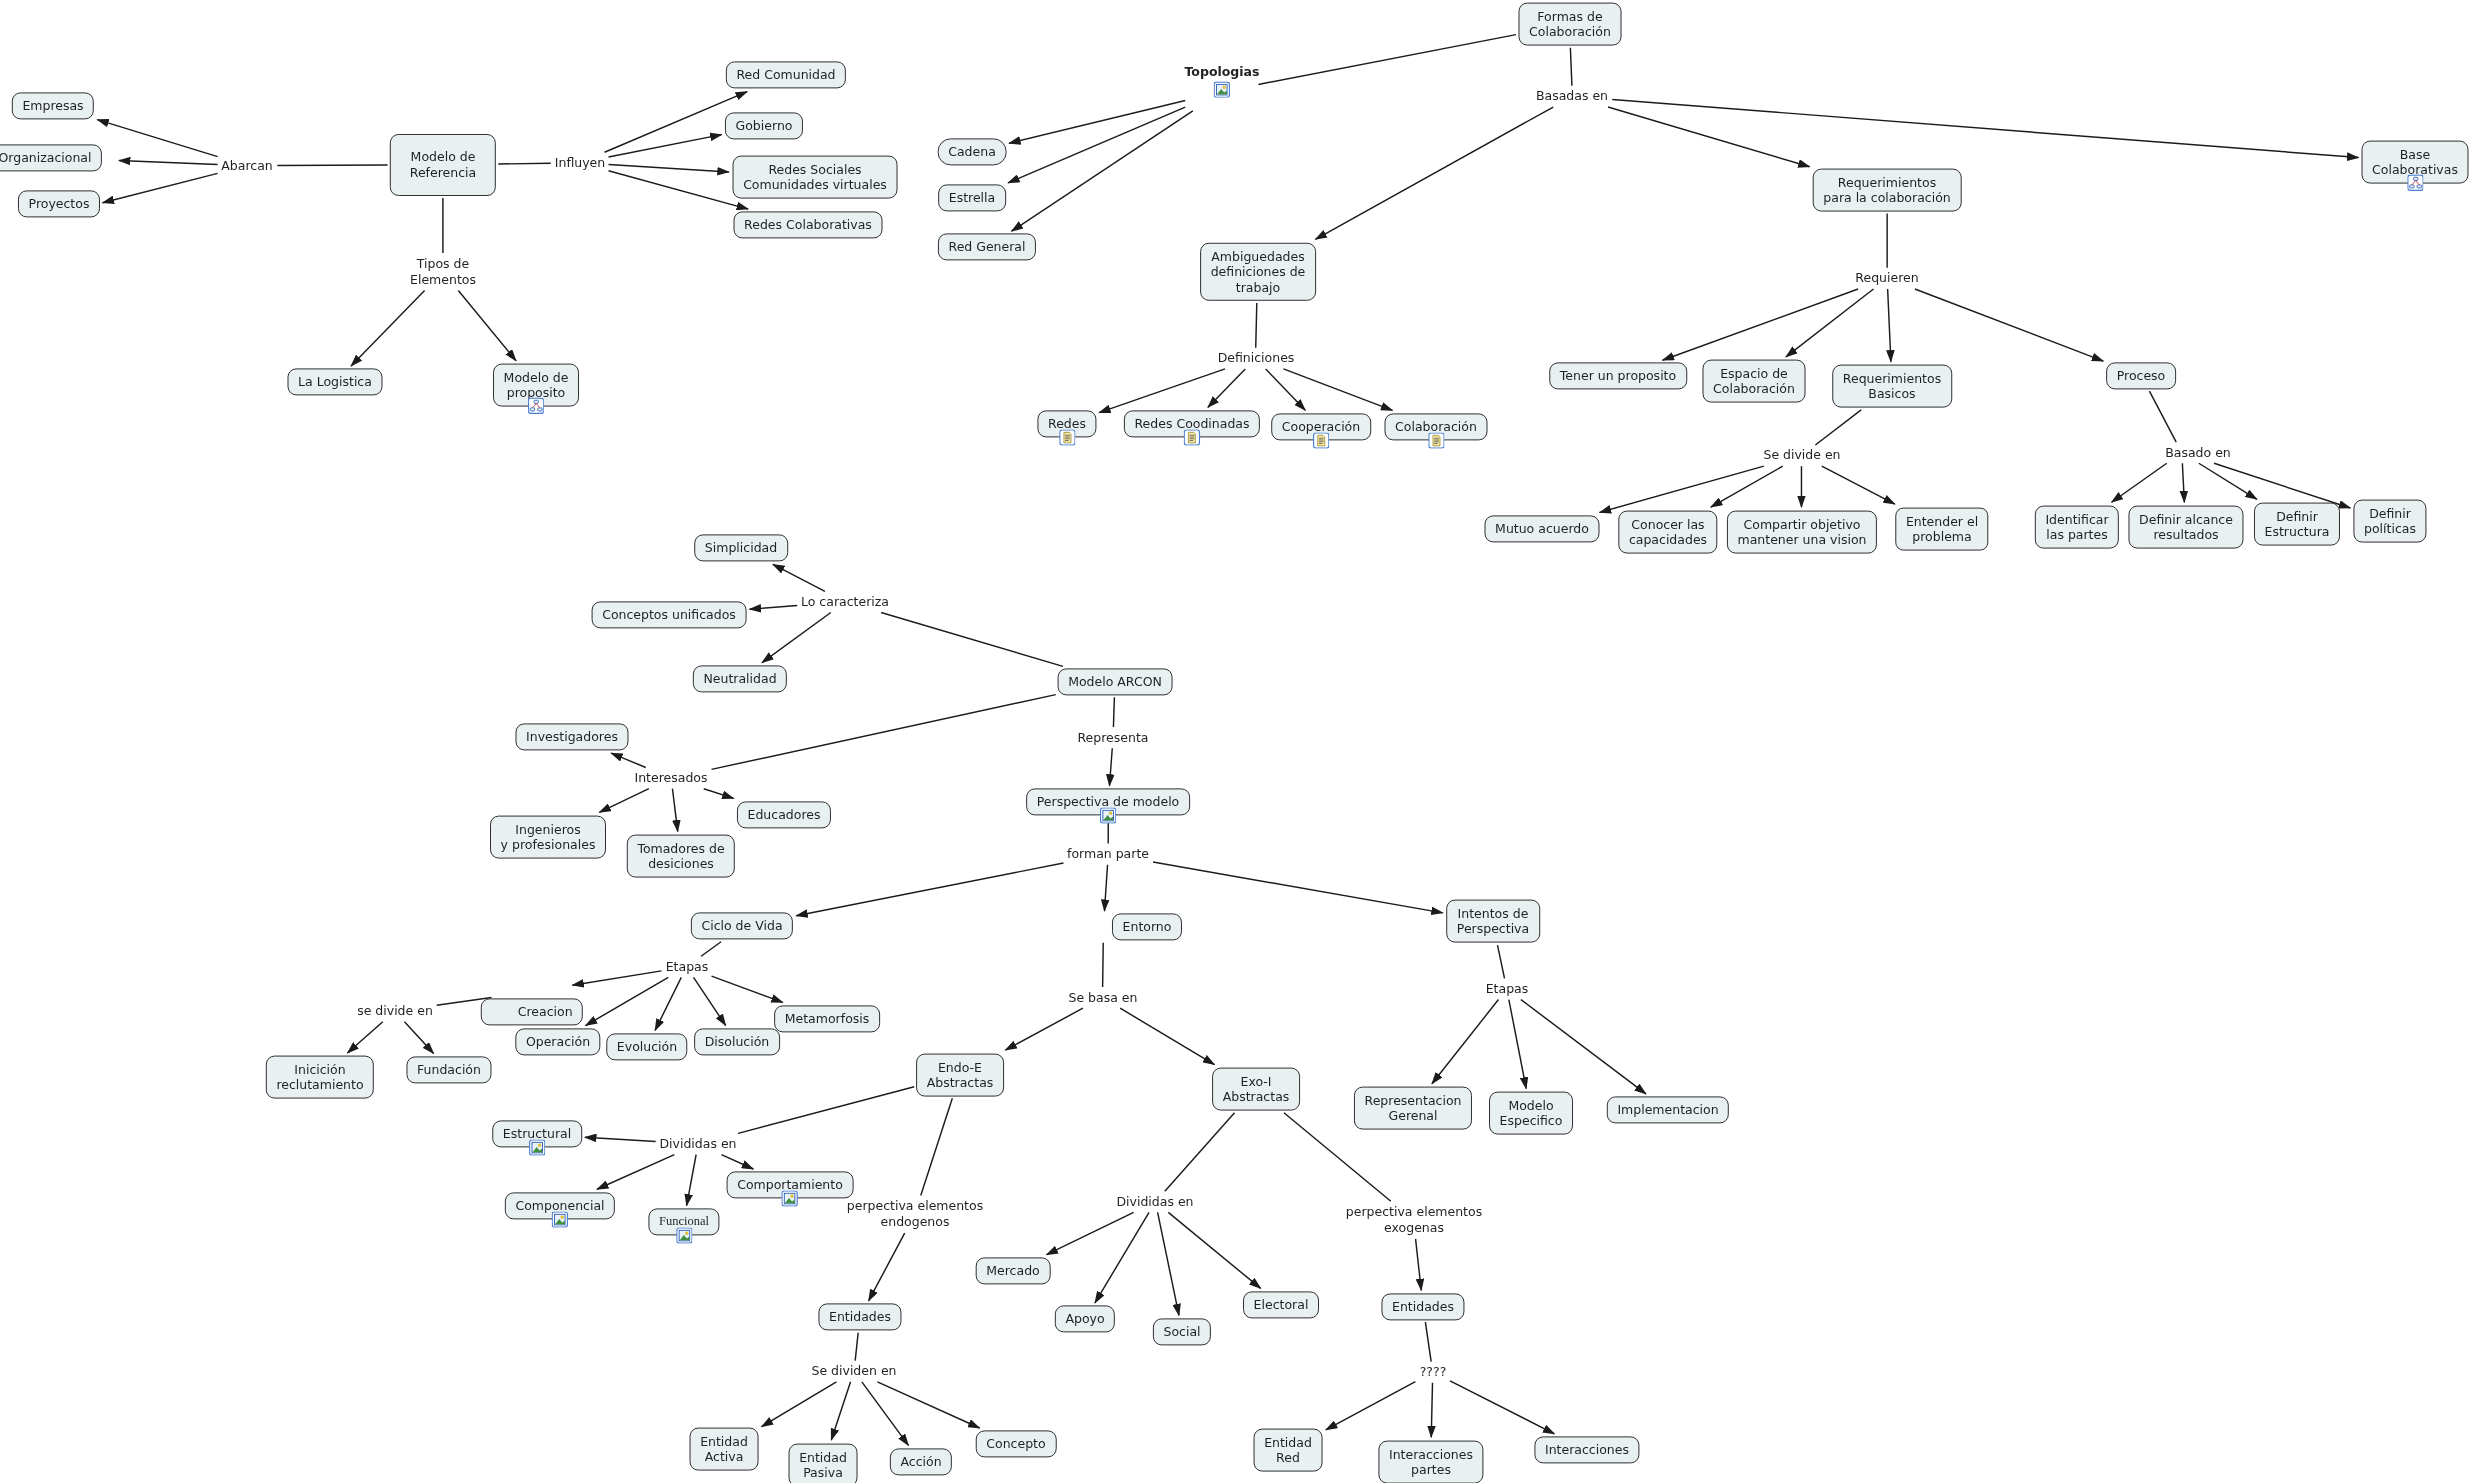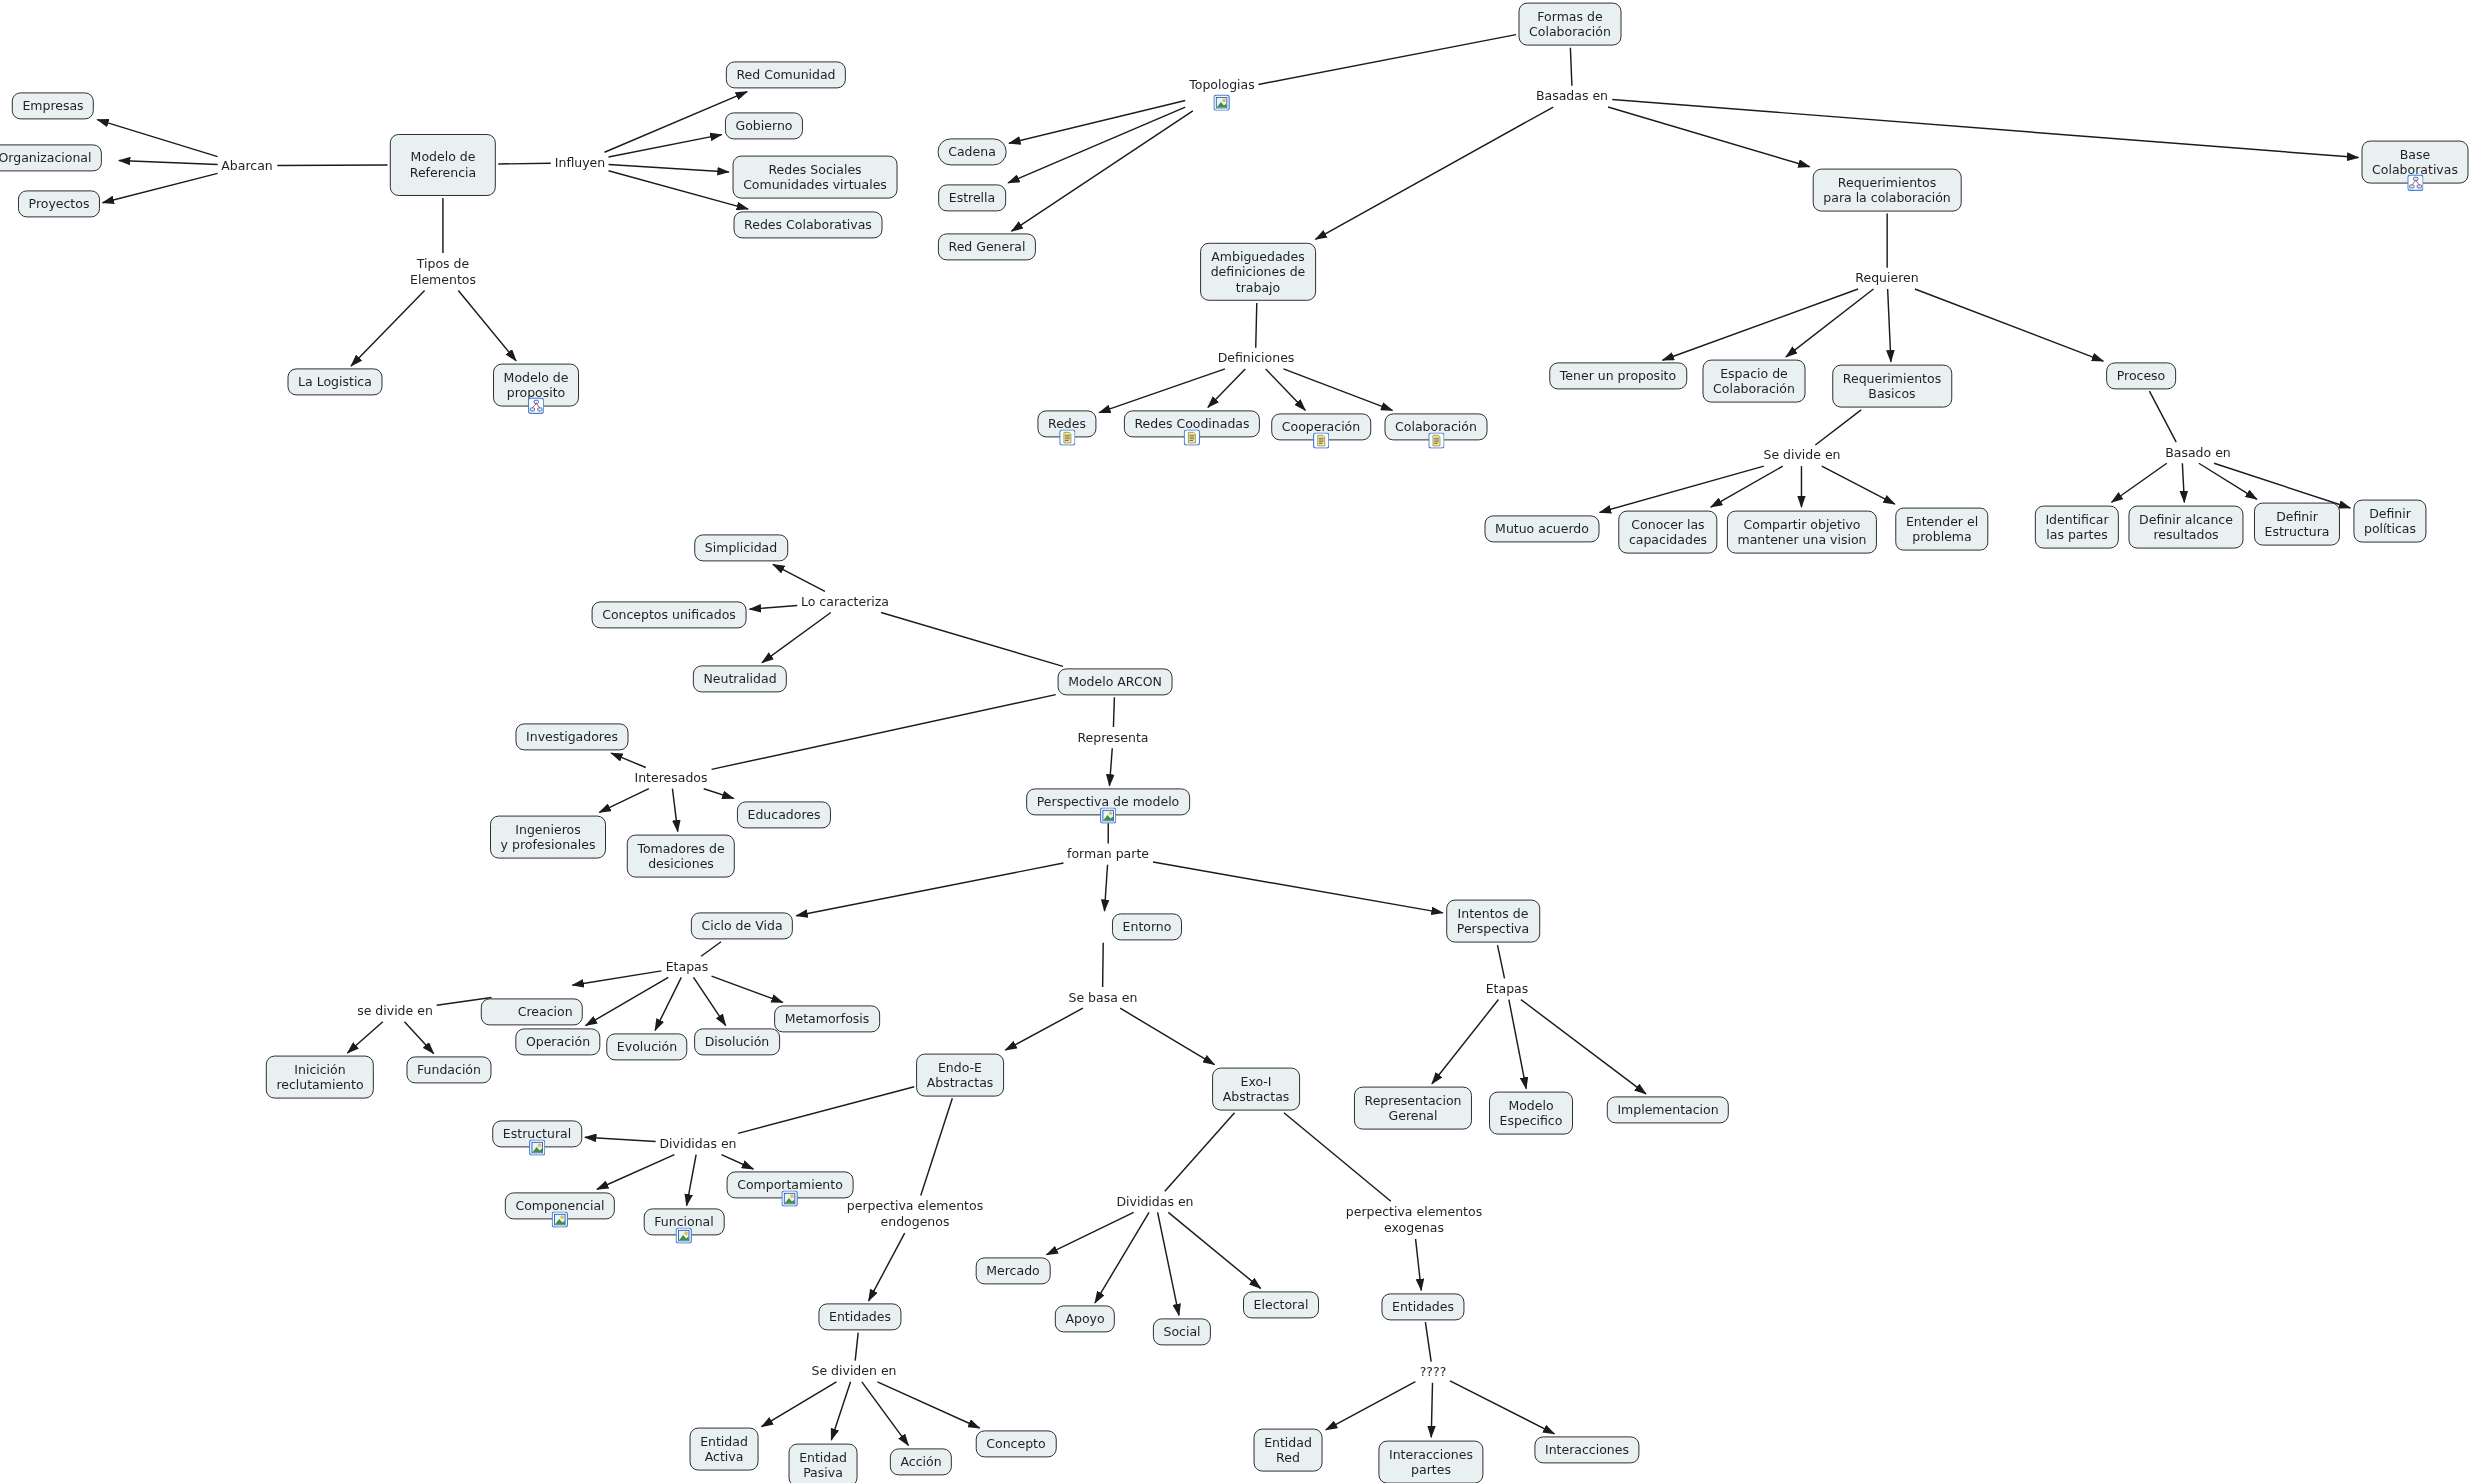--- a/index.html
+++ b/index.html
@@ -397,21 +397,21 @@
       <span class="node-label">Componencial</span>
       <span class="resource-icon overlap-icon">
         <svg viewBox="0 0 14 14">
           <rect x="0.5" y="0.5" width="13" height="13" rx="2" fill="#fff" stroke="#4a7fd4"></rect>
           <rect x="2.5" y="2.5" width="9" height="9" fill="#eaf3fb" stroke="#2f5fae" stroke-width="0.8"></rect>
           <circle cx="9" cy="5" r="1.2" fill="#f5d23c" stroke="#b99a10" stroke-width="0.4"></circle>
           <path d="M3 11 L6.5 6.5 L9 9.5 L11 8 L11.5 11 Z" fill="#3f8f3f"></path>
         </svg>
       </span>
     </div>
-    <div class="node concept" style="left: 684px; top: 1222px;">
+    <div class="node concept" style="left: 684px; top: 1222px; font-family: Liberation Serif, serif;">
       <span class="node-label">Funcional</span>
       <span class="resource-icon overlap-icon">
         <svg viewBox="0 0 14 14">
           <rect x="0.5" y="0.5" width="13" height="13" rx="2" fill="#fff" stroke="#4a7fd4"></rect>
           <rect x="2.5" y="2.5" width="9" height="9" fill="#eaf3fb" stroke="#2f5fae" stroke-width="0.8"></rect>
           <circle cx="9" cy="5" r="1.2" fill="#f5d23c" stroke="#b99a10" stroke-width="0.4"></circle>
           <path d="M3 11 L6.5 6.5 L9 9.5 L11 8 L11.5 11 Z" fill="#3f8f3f"></path>
         </svg>
       </span>
     </div>
@@ -472,21 +472,21 @@
     <div class="node phrase" style="left: 247px; top: 166px;">
       <span class="node-label">Abarcan</span>
     </div>
     <div class="node phrase" style="left: 580px; top: 163px;">
       <span class="node-label">Influyen</span>
     </div>
     <div class="node phrase" style="left: 443px; top: 272px;">
       <span class="node-label">Tipos de
 Elementos</span>
     </div>
-    <div class="node phrase" style="left: 1222px; top: 94px;">
+    <div class="node phrase" style="left: 1222px; top: 81px; font-weight: bold;">
       <span class="node-label">Topologias</span>
       <span class="resource-icon inline-icon">
         <svg viewBox="0 0 14 14">
           <rect x="0.5" y="0.5" width="13" height="13" rx="2" fill="#fff" stroke="#4a7fd4"></rect>
           <rect x="2.5" y="2.5" width="9" height="9" fill="#eaf3fb" stroke="#2f5fae" stroke-width="0.8"></rect>
           <circle cx="9" cy="5" r="1.2" fill="#f5d23c" stroke="#b99a10" stroke-width="0.4"></circle>
           <path d="M3 11 L6.5 6.5 L9 9.5 L11 8 L11.5 11 Z" fill="#3f8f3f"></path>
         </svg>
       </span>
     </div>

